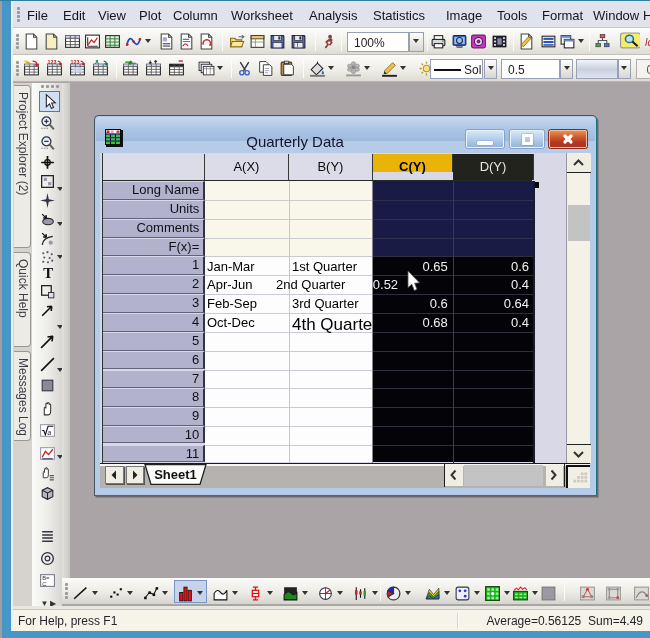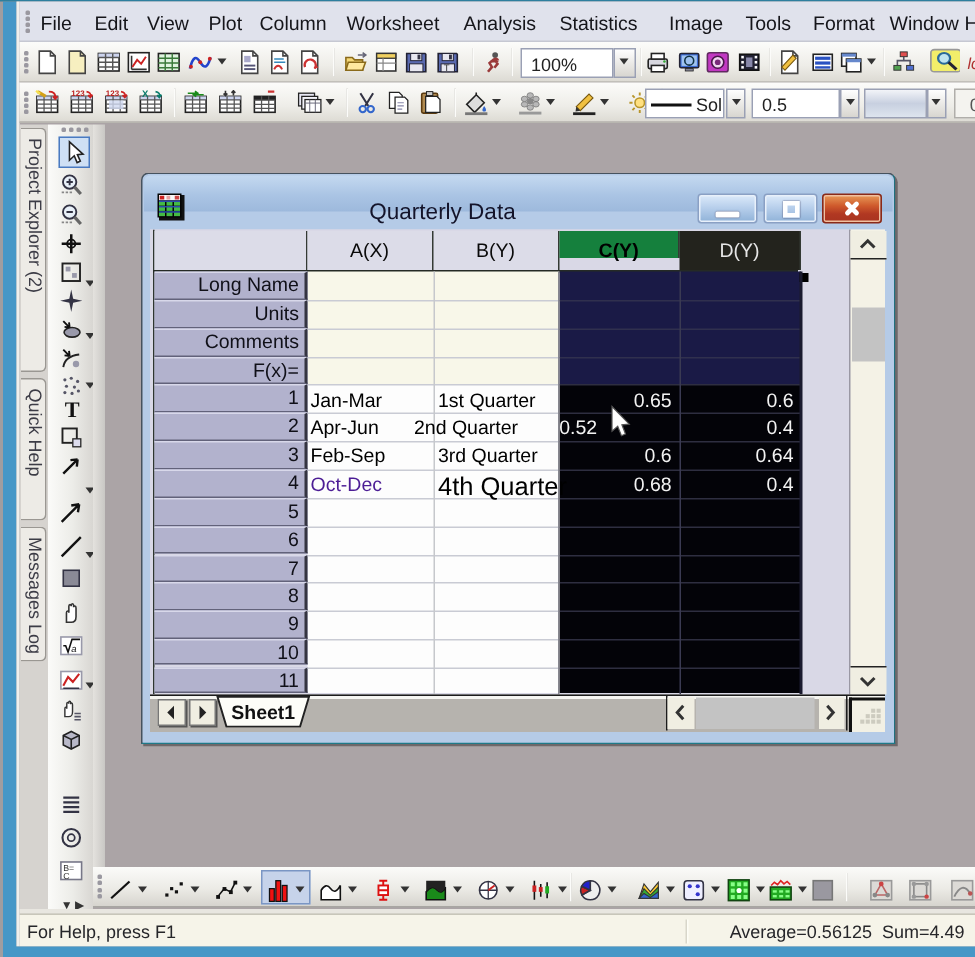--- a/index.html
+++ b/index.html
@@ -975,21 +975,21 @@
           <path d="M13 4 L19 10 M19 4 L13 10" transform="translate(3,2)" stroke="#fff" stroke-width="3.2" stroke-linecap="round"></path>
         </svg>
     </div>
   </div>
   <div class="abs" id="wcontent">
     <div class="abs" id="grid">
 <div class="abs" style="left:1.5px;top:0;width:430.5px;height:309.5px;border-left:1.5px solid #2f362f"></div>
 <div class="abs" style="left:3px;top:0.5px;width:101.8px;height:26px;background:#dcdce8;border-right:1.5px solid #343a34"></div>
 <div class="abs" style="left:189px;top:0.5px;width:83.8px;height:26px;background:#dcdce8;border-right:1.5px solid #343a34;font-size:13px;font-weight:normal;color:#0a0a0a;text-align:center;line-height:26px">B(Y)</div>
 <div class="abs" style="left:104.8px;top:0.5px;width:84.2px;height:26px;background:#dcdce8;border-right:1.5px solid #343a34;font-size:13px;font-weight:normal;color:#0a0a0a;text-align:center;line-height:26px">A(X)</div>
-<div class="abs" style="left:272.8px;top:0.5px;width:80.2px;height:18px;background:#15803d;border-right:1.5px solid #343a34;font-size:13px;font-weight:bold;color:#000;text-align:center;line-height:26px">C(Y)</div>
+<div class="abs" style="left:272.8px;top:0.5px;width:80.2px;height:18px;background:#eab308;border-right:1.5px solid #343a34;font-size:13px;font-weight:bold;color:#000;text-align:center;line-height:26px">C(Y)</div>
 <div class="abs" style="left:353px;top:0.5px;width:81px;height:26px;background:#23231d;border-right:1.5px solid #343a34;font-size:13px;font-weight:normal;color:#e6e6e6;text-align:center;line-height:26px">D(Y)</div>
 <div class="abs" style="left:1.5px;top:26.5px;width:430.5px;height:2px;background:#252a25"></div>
 <div class="abs" style="left:104.8px;top:28.0px;width:168px;height:75.4px;background:#f8f7e9"></div>
 <div class="abs" style="left:104.8px;top:103.4px;width:168px;height:206.1px;background:#fdfdfd"></div>
 <div class="abs" style="left:272.8px;top:28.0px;width:161px;height:75.40px;background:#1a1a46"></div>
 <div class="abs" style="left:272.8px;top:103.40px;width:161px;height:206.10px;background:#030308"></div>
 <div class="abs" style="left:432.5px;top:28.5px;width:6px;height:6px;background:#000"></div>
 <div class="rh" style="top:46.85px;height:18.85px;line-height:16.85px">Units</div>
 <div class="rh" style="top:28.00px;height:18.85px;line-height:16.85px">Long Name</div>
 <div class="rh" style="top:65.70px;height:18.85px;line-height:16.85px">Comments</div>
@@ -1042,21 +1042,21 @@
 <div class="abs" style="left:272.8px;top:105.60px;width:75px;text-align:right;font-size:13px;color:#f2f2f2">0.65</div>
 <div class="abs" style="left:353px;top:105.60px;width:76px;text-align:right;font-size:13px;color:#f2f2f2">0.6</div>
 <div class="abs" style="left:107px;top:124.45px;font-size:13px;color:#000">Apr-Jun</div>
 <div class="abs" style="left:176px;top:124.45px;font-size:13px;color:#000">2nd Quarter</div>
 <div class="abs" style="left:272.8px;top:124.45px;width:75px;text-align:left;font-size:13px;color:#f2f2f2">0.52</div>
 <div class="abs" style="left:353px;top:124.45px;width:76px;text-align:right;font-size:13px;color:#f2f2f2">0.4</div>
 <div class="abs" style="left:107px;top:143.30px;font-size:13px;color:#000">Feb-Sep</div>
 <div class="abs" style="left:192px;top:143.30px;font-size:13px;color:#000">3rd Quarter</div>
 <div class="abs" style="left:272.8px;top:143.30px;width:75px;text-align:right;font-size:13px;color:#f2f2f2">0.6</div>
 <div class="abs" style="left:353px;top:143.30px;width:76px;text-align:right;font-size:13px;color:#f2f2f2">0.64</div>
-<div class="abs" style="left:107px;top:162.15px;font-size:13px;color:#4c1d95">Oct-Dec</div>
+<div class="abs" style="left:107px;top:162.15px;font-size:13px;color:#000000">Oct-Dec</div>
 <div class="abs" style="left:192px;top:162.15px;font-size:17px;color:#000">4th Quarter</div>
 <div class="abs" style="left:272.8px;top:162.15px;width:75px;text-align:right;font-size:13px;color:#f2f2f2">0.68</div>
 <div class="abs" style="left:353px;top:162.15px;width:76px;text-align:right;font-size:13px;color:#f2f2f2">0.4</div>
 </div>
     <div class="abs" id="vscroll">
 <div class="sbtn" style="left:0;top:0.5px;width:23.5px;height:19px;border-bottom:1px solid #222"><svg width="23" height="18" viewBox="0 0 23 18">
             <path d="M7 11 L11.5 6.5 L16 11" fill="none" stroke="#333" stroke-width="2"></path>
           </svg></div>
 <div class="thumb" style="left:1px;top:51.5px;width:21.5px;height:36px"></div>
 <div class="sbtn" style="left:0;top:291px;width:23.5px;height:18.5px;border-top:1px solid #222"><svg width="23" height="18" viewBox="0 0 23 18">

